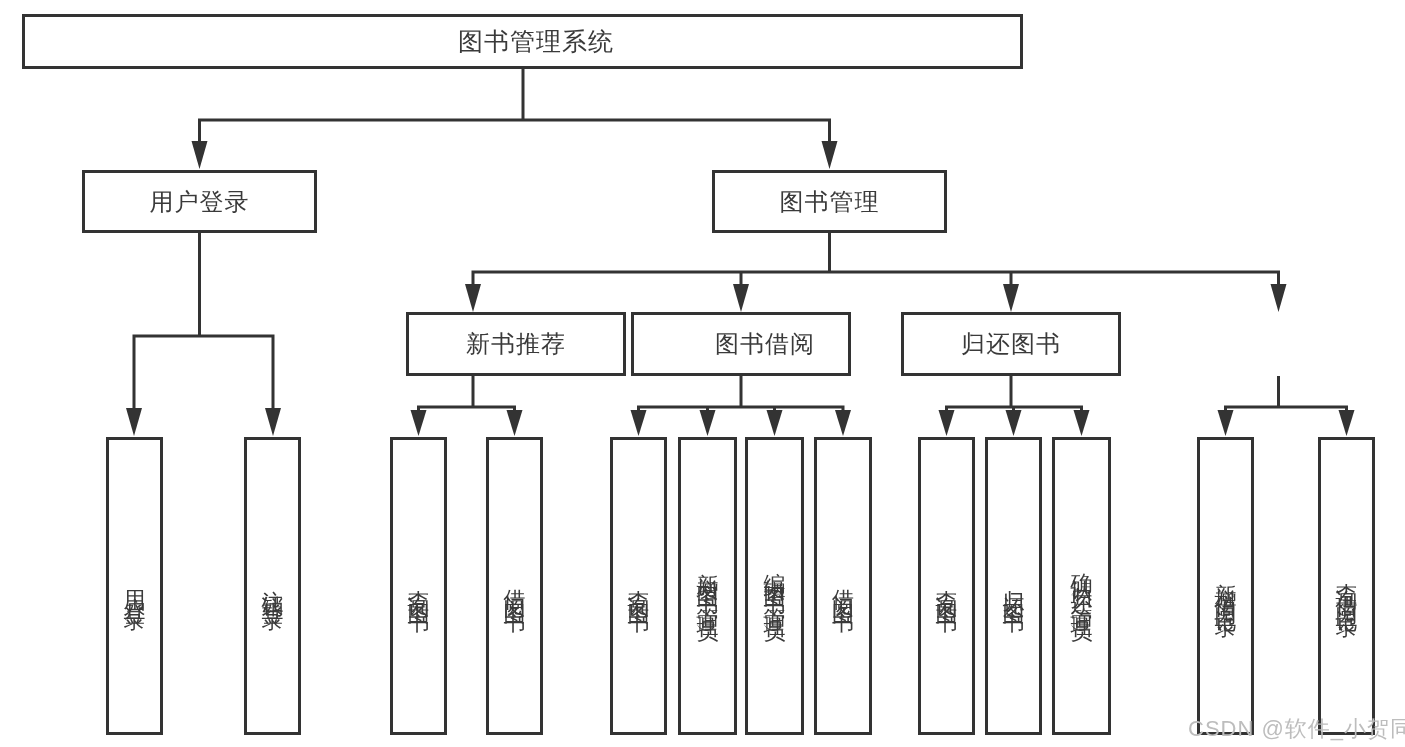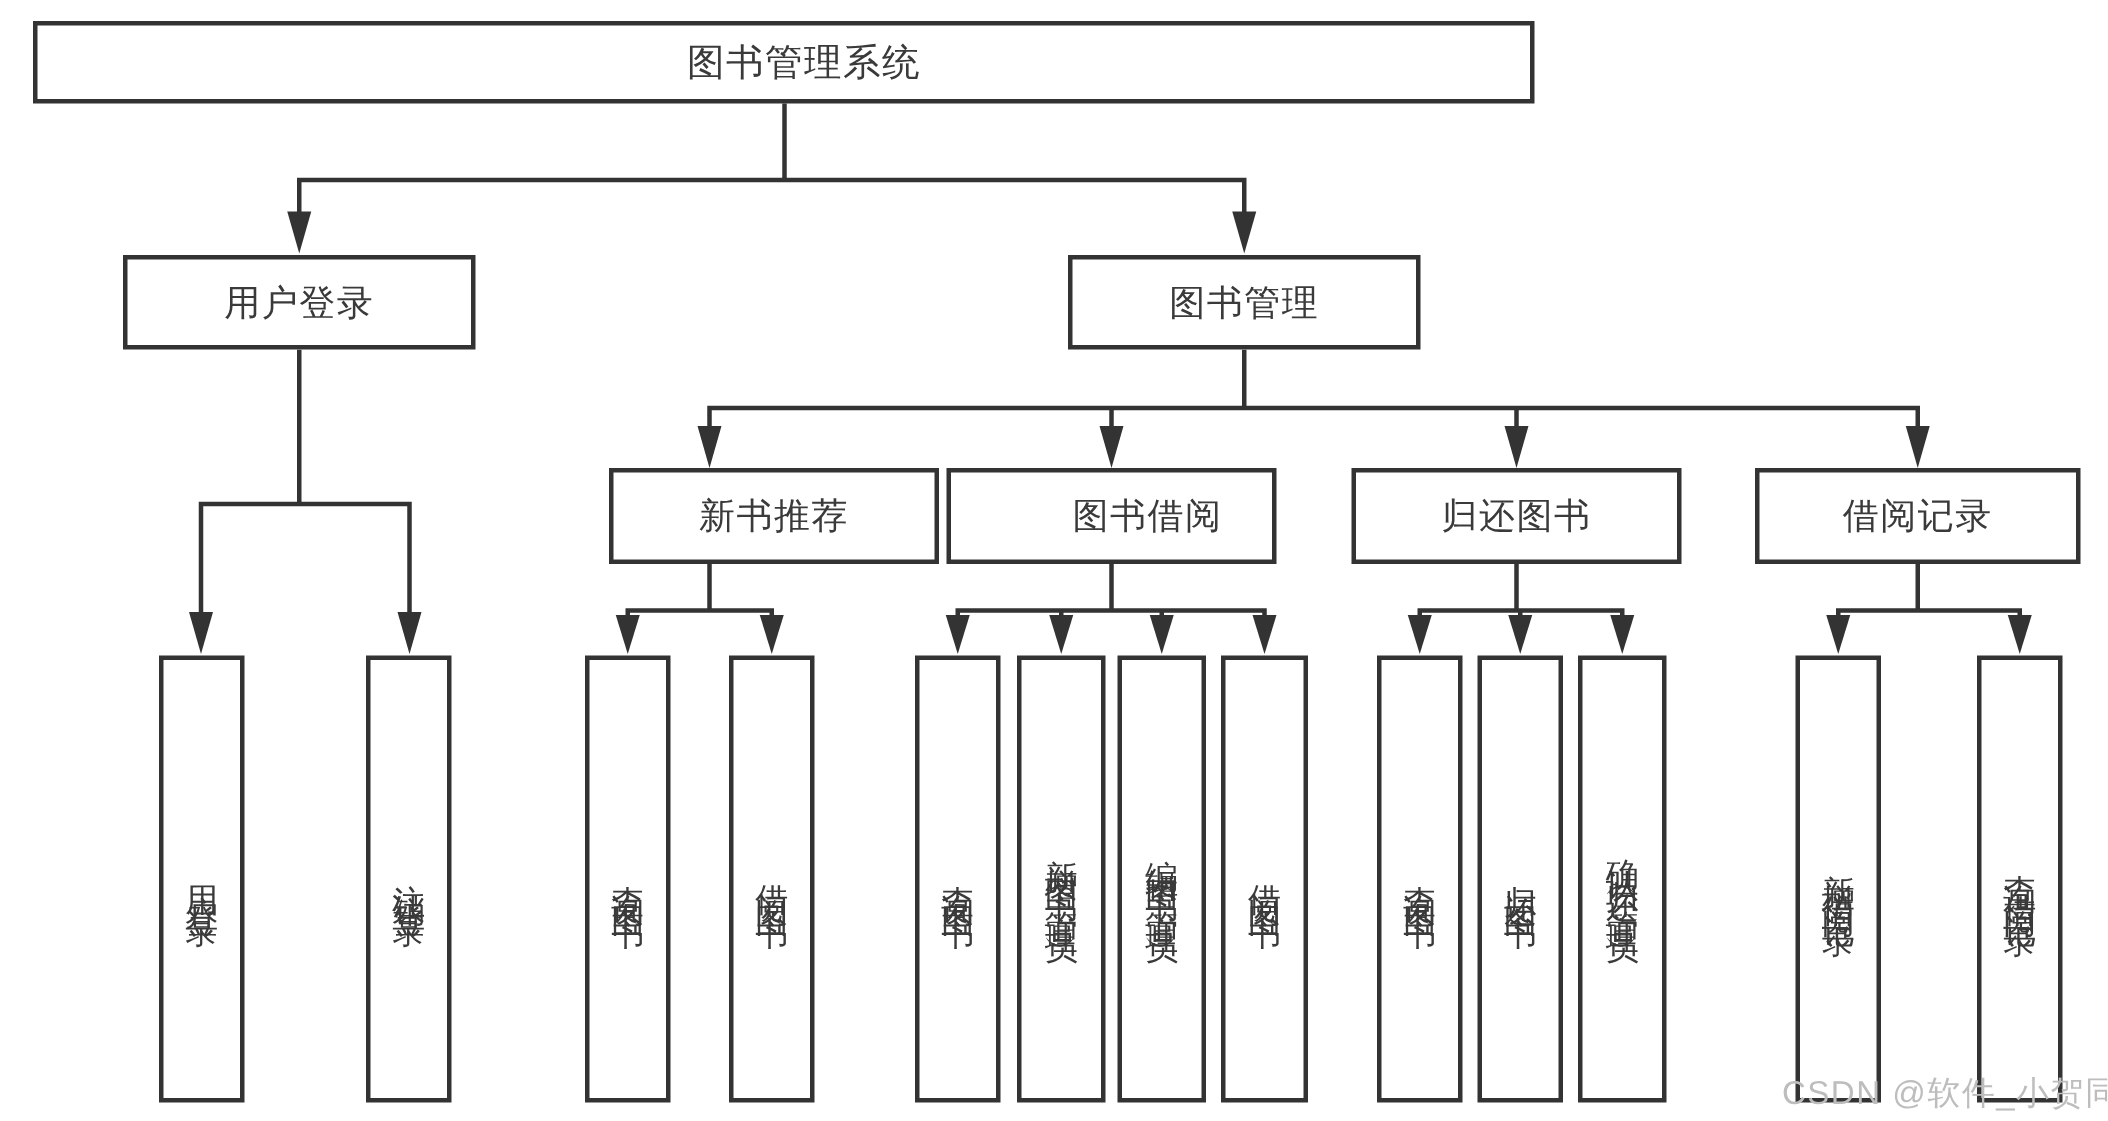--- a/index.html
+++ b/index.html
@@ -79,21 +79,20 @@
   </svg>
 
   <div class="node hbox root" style="left:22px;top:14px;width:1001px;height:55px;padding-left:27px;">图书管理系统</div>
 
   <div class="node hbox" style="left:82px;top:170px;width:235px;height:63px;">用户登录</div>
   <div class="node hbox" style="left:712px;top:170px;width:235px;height:63px;">图书管理</div>
 
   <div class="node hbox" style="left:363px;top:312px;width:220px;height:64px;margin-left:43px;">新书推荐</div>
   <div class="node hbox" style="left:631px;top:312px;width:220px;height:64px;padding-left:48px;">图书借阅</div>
   <div class="node hbox" style="left:901px;top:312px;width:220px;height:64px;">归还图书</div>
-  <div class="node hbox" style="left:1170px;top:312px;width:217px;height:64px;">借阅记录</div>
 
   <div class="node vbox" style="left:106px;top:437px;width:57px;height:298px;">用户登录</div>
   <div class="node vbox" style="left:244px;top:437px;width:57px;height:298px;">注销登录</div>
 
   <div class="node vbox" style="left:390px;top:437px;width:57px;height:298px;">查询图书</div>
   <div class="node vbox" style="left:486px;top:437px;width:57px;height:298px;">借阅图书</div>
 
   <div class="node vbox" style="left:610px;top:437px;width:57px;height:298px;">查询图书</div>
   <div class="node vbox" style="left:678px;top:437px;width:59px;height:298px;">新增图书（管理员）</div>
   <div class="node vbox" style="left:745px;top:437px;width:59px;height:298px;">编辑图书（管理员）</div>

